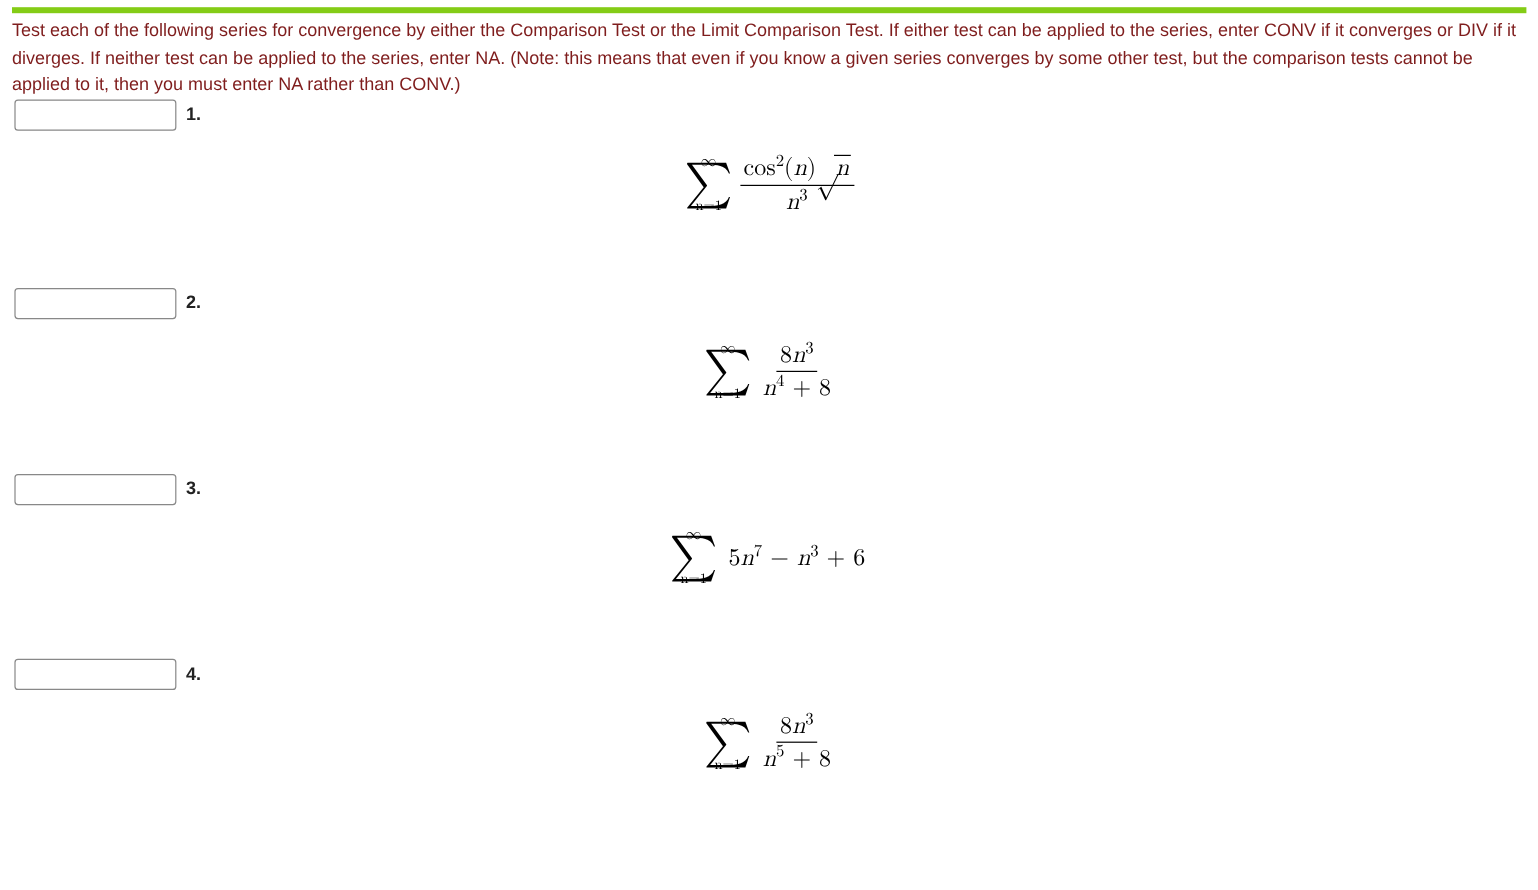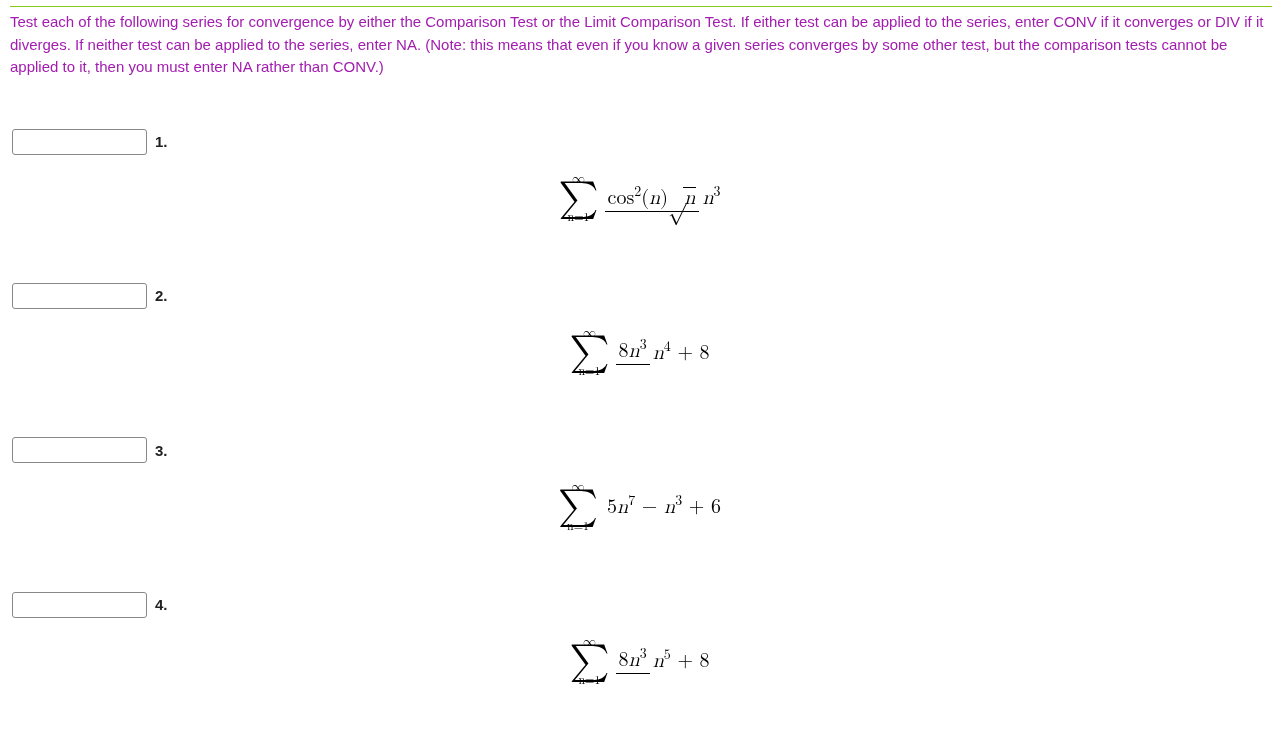--- a/index.html
+++ b/index.html
@@ -10,24 +10,23 @@
     body {
       font-family: Arial, Helvetica, sans-serif;
       font-size: 15px;
       color: #333;
       background: #fff;
       padding: 6px 10px;
       width: 1282px;
     }
     .instructions {
       line-height: 1.5;
-      color: #a21caf;
-      border-top: 1px solid #84cc16;
+      color: #7f1d1d;
+      border-top: 5px solid #84cc16;
       padding-top: 4px;
-      margin-bottom: 50px;
     }
     .problem-block {
       margin-bottom: 30px;
     }
     .input-row {
       display: flex;
       align-items: center;
       margin-bottom: 18px;
     }
     .answer-input {
@@ -72,20 +71,21 @@
       font-size: 38px;
       line-height: 0.8;
       font-weight: 200;
     }
     .sigma-bot {
       font-size: 12px;
       margin-top: -2px;
     }
     .fraction {
       display: inline-flex;
+      flex-direction: column;
       align-items: center;
       vertical-align: middle;
       line-height: 1.2;
     }
     .fraction .num {
       padding: 0 3px 1px 3px;
       border-bottom: 1.3px solid #000;
       text-align: center;
     }
     .fraction .den {

